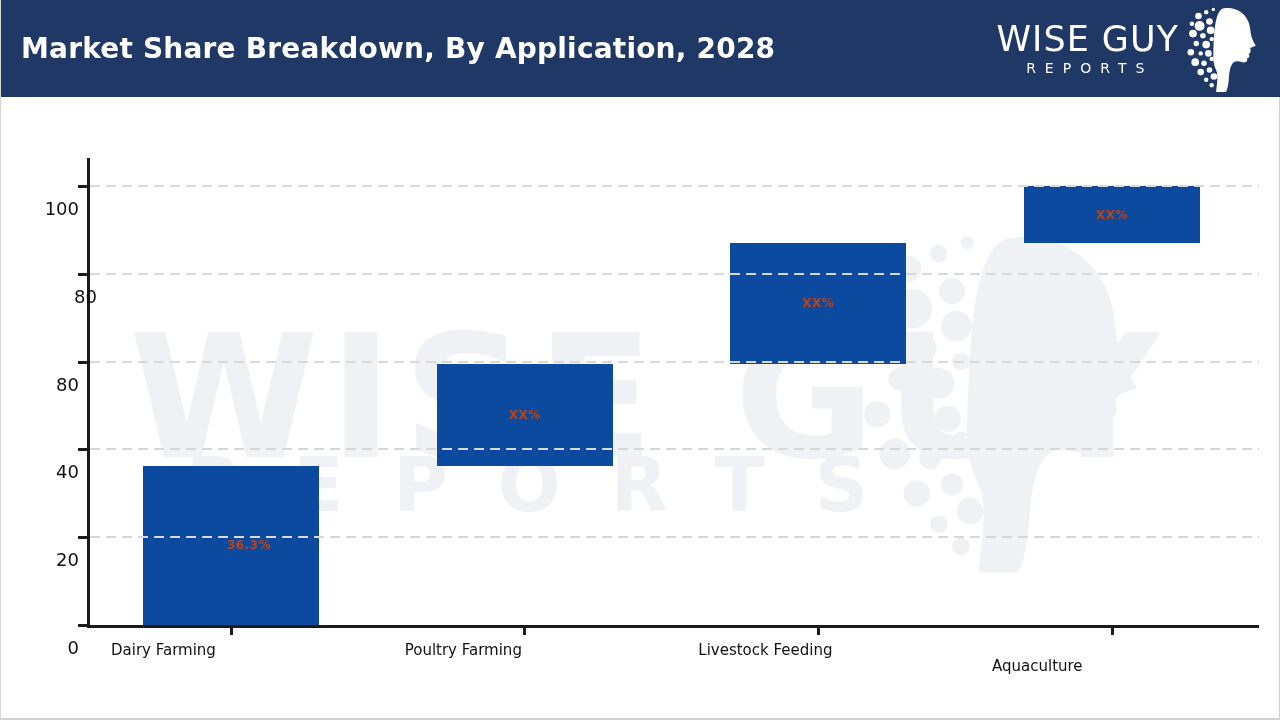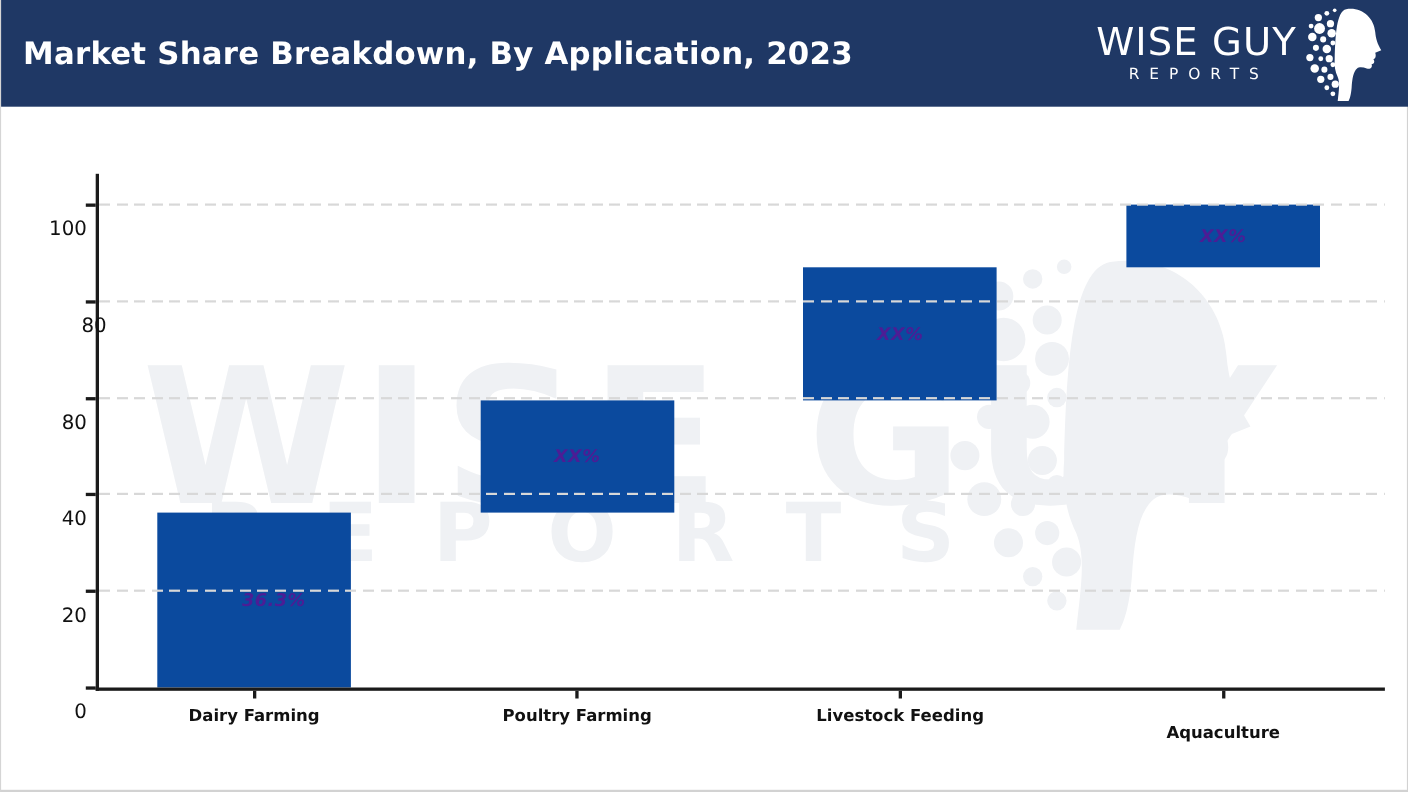--- a/index.html
+++ b/index.html
@@ -27,33 +27,33 @@
              letter-spacing:50px; color:#eff1f4; white-space:nowrap; z-index:0; }
   .wm-head { position:absolute; left:858px; top:128px; width:318px; height:352px; z-index:0; }
 
   .spine-left   { position:absolute; left:86px;  top:61px;  width:3px;  height:470px; background:#1a1a1a; z-index:4; }
   .spine-bottom { position:absolute; left:86px;  top:528px; width:1172px; height:3px; background:#1a1a1a; z-index:4; }
 
   .gridline { position:absolute; height:2px; z-index:2;
               background:repeating-linear-gradient(90deg,#d8d8d8 0 10px,transparent 10px 16px); }
   .bar { position:absolute; z-index:1; }
   .bar-label { position:absolute; z-index:3; display:flex; align-items:center; justify-content:center;
-               color:#4c1d95; font-size:16px; font-weight:bold; letter-spacing:.5px;font-style:italic; }
+               color:#c2410c; font-size:12px; font-weight:bold; letter-spacing:.5px; }
   .ytick-label { position:absolute; width:50px; text-align:right; font-size:18px; color:#111; z-index:4;margin-top:24px; }
   .ytick-mark  { position:absolute; width:9px; height:3px; background:#1a1a1a; z-index:4; }
   .xtick-mark  { position:absolute; width:3px; height:7px; background:#1a1a1a; z-index:4; }
-  .xtick-label { position:absolute; width:240px; text-align:center; font-size:15px; font-weight:bold; color:#111; z-index:4; }
+  .xtick-label { position:absolute; width:240px; font-size:15px; font-weight:normal; color:#111; z-index:4; }
 </style>
 </head>
 <body>
 
 <div class="page">
 
   <header class="header">
-    <div class="title">Market Share Breakdown, By Application, 2023</div>
+    <div class="title">Market Share Breakdown, By Application, 2028</div>
     <div class="logo">
       <div class="logo-text">
         <div class="logo-line1">WISE GUY</div>
         <div class="logo-line2">REPORTS</div>
       </div>
       <svg class="logo-head" viewBox="0 0 140 160" aria-hidden="true">
         <g fill="#ffffff">
           <path d="M66 6 C92 2 112 20 114 44 C115 56 118 64 124 74 L114 78 C116 84 114 88 111 89 C114 93 112 97 108 97 C110 102 106 106 100 104 C94 102 88 101 84 104 C78 109 76 120 75 136 C74 148 72 154 70 158 L52 158 C54 140 56 128 52 118 C48 110 46 100 47 88 C48 50 50 9 66 6 Z"></path>
           <circle cx="20" cy="20" r="6"></circle>
             <circle cx="34" cy="13" r="4"></circle>

